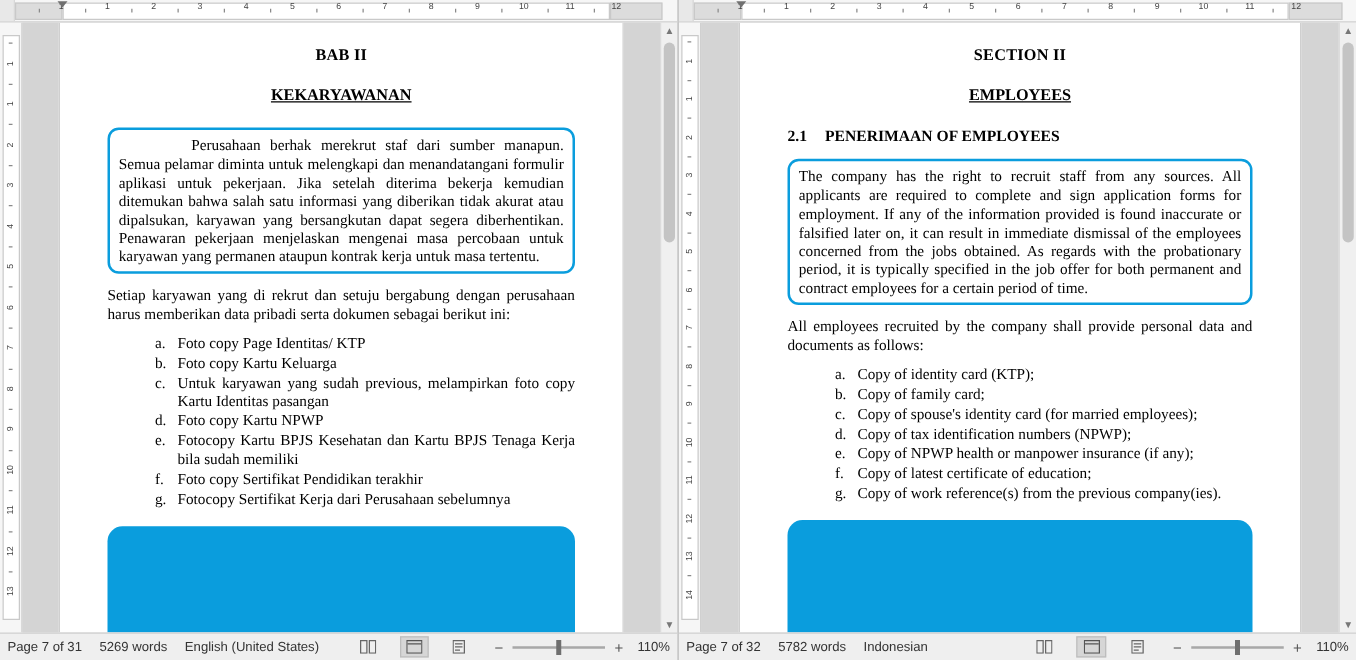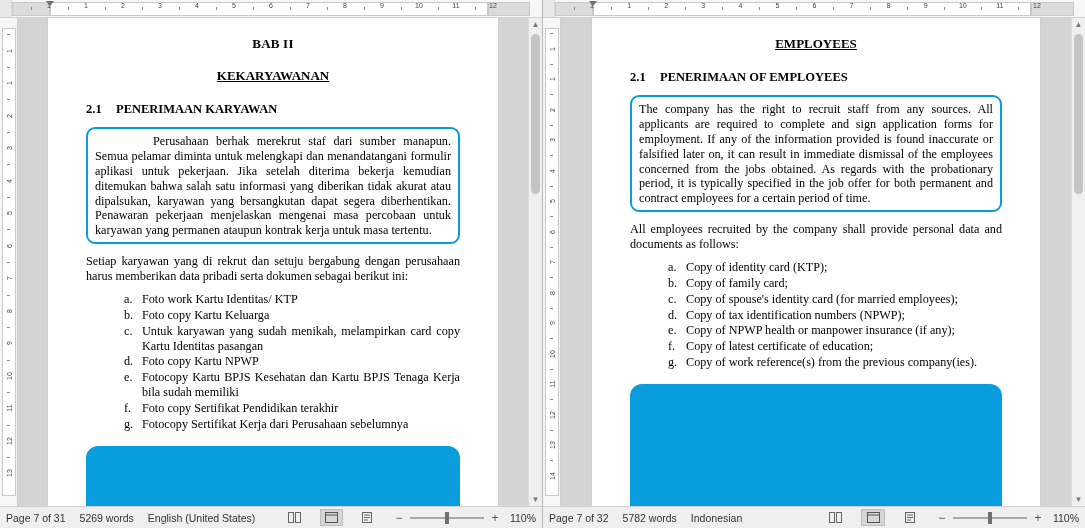--- a/index.html
+++ b/index.html
@@ -292,39 +292,36 @@
           <span class="vr-num" style="top: 422.933px;">12</span>
           <span class="vr-tick" style="top: 406.667px;"></span>
           <span class="vr-num" style="top: 455.467px;">13</span>
           <span class="vr-tick" style="top: 439.2px;"></span>
         </div>
 
       <div class="doc-scroll">
         <div class="page doc">
           <div class="h-center">BAB II</div>
           <div class="h-center2">KEKARYAWANAN</div>
-          <div class="h-sec">
-            <span class="num">2.1</span><span>PENERIMAAN KARYAWAN</span>
-          </div>
           <div class="highlight-box">
             <div class="para indent">Perusahaan berhak  merekrut staf dari sumber manapun. Semua pelamar diminta untuk melengkapi dan menandatangani formulir aplikasi untuk pekerjaan. Jika setelah diterima bekerja kemudian ditemukan bahwa salah satu informasi yang diberikan tidak akurat atau dipalsukan, karyawan yang bersangkutan dapat segera diberhentikan. Penawaran pekerjaan menjelaskan mengenai masa percobaan untuk karyawan yang permanen ataupun kontrak kerja untuk masa tertentu.</div>
           </div>
           <div class="para">Setiap karyawan yang di rekrut dan setuju bergabung dengan perusahaan harus memberikan data pribadi serta dokumen sebagai berikut ini:</div>
           <div class="list-wrap">
             <div class="listrow">
               <span class="lbl">a.</span>
-              <span class="txt">Foto work Kartu Identitas/ KTP</span>
+              <span class="txt">Foto copy Page Identitas/ KTP</span>
             </div>
             <div class="listrow">
               <span class="lbl">b.</span>
               <span class="txt">Foto copy Kartu Keluarga</span>
             </div>
             <div class="listrow">
               <span class="lbl">c.</span>
-              <span class="txt">Untuk karyawan yang sudah menikah, melampirkan card copy Kartu Identitas pasangan</span>
+              <span class="txt">Untuk karyawan yang sudah previous, melampirkan foto copy Kartu Identitas pasangan</span>
             </div>
             <div class="listrow">
               <span class="lbl">d.</span>
               <span class="txt">Foto copy Kartu NPWP</span>
             </div>
             <div class="listrow">
               <span class="lbl">e.</span>
               <span class="txt">Fotocopy Kartu BPJS Kesehatan dan Kartu BPJS Tenaga Kerja bila sudah memiliki</span>
             </div>
             <div class="listrow">
@@ -452,20 +449,21 @@
           <span class="vr-num" style="top: 396.5px;">12</span>
           <span class="vr-tick" style="top: 381.25px;"></span>
           <span class="vr-num" style="top: 427px;">13</span>
           <span class="vr-tick" style="top: 411.75px;"></span>
           <span class="vr-num" style="top: 457.5px;">14</span>
           <span class="vr-tick" style="top: 442.25px;"></span>
         </div>
 
       <div class="doc-scroll">
         <div class="page doc">
+          <div class="h-center">SECTION II</div>
           <div class="h-center2">EMPLOYEES</div>
           <div class="h-sec">
             <span class="num">2.1</span><span>PENERIMAAN OF EMPLOYEES</span>
           </div>
           <div class="highlight-box">
             <div class="para">The company has the right to recruit staff from any sources. All applicants are required to complete and sign application forms for employment. If any of the information provided is found inaccurate or falsified later on, it can result in immediate dismissal of the employees concerned from the jobs obtained. As regards with the probationary period, it is typically specified in the job offer for both permanent and contract employees for a certain period of time.</div>
           </div>
           <div class="para">All employees recruited by the company shall provide personal data and documents as follows:</div>
           <div class="list-wrap">
             <div class="listrow">

